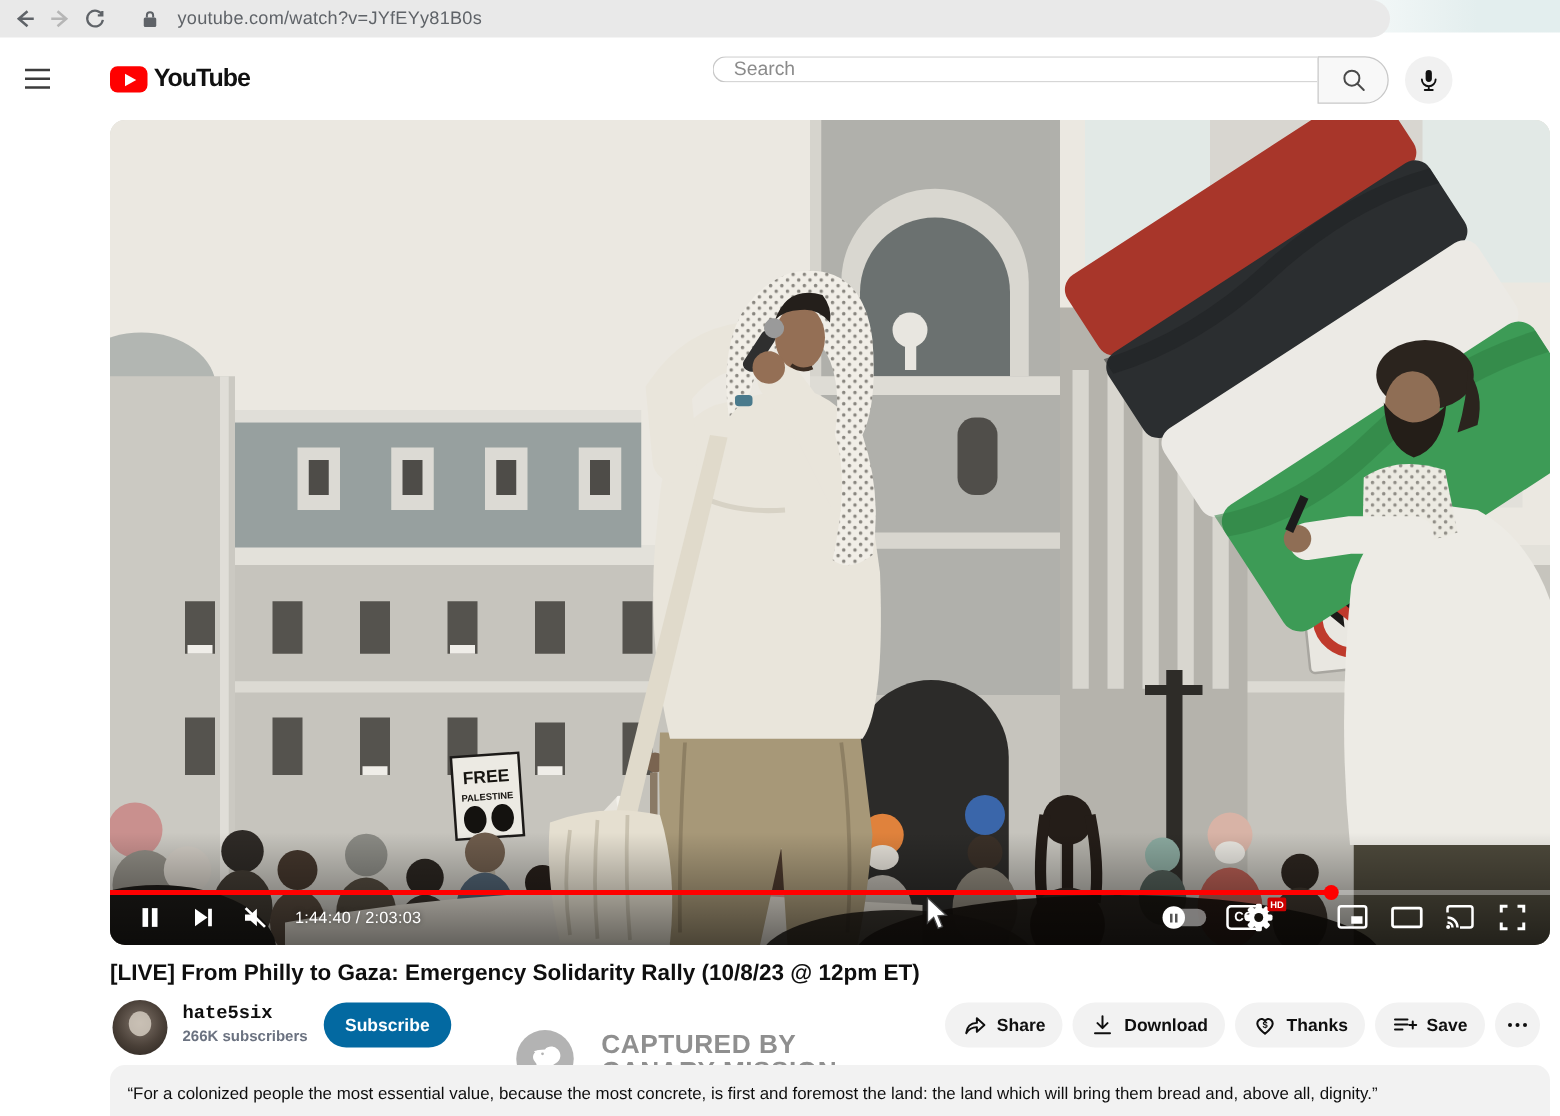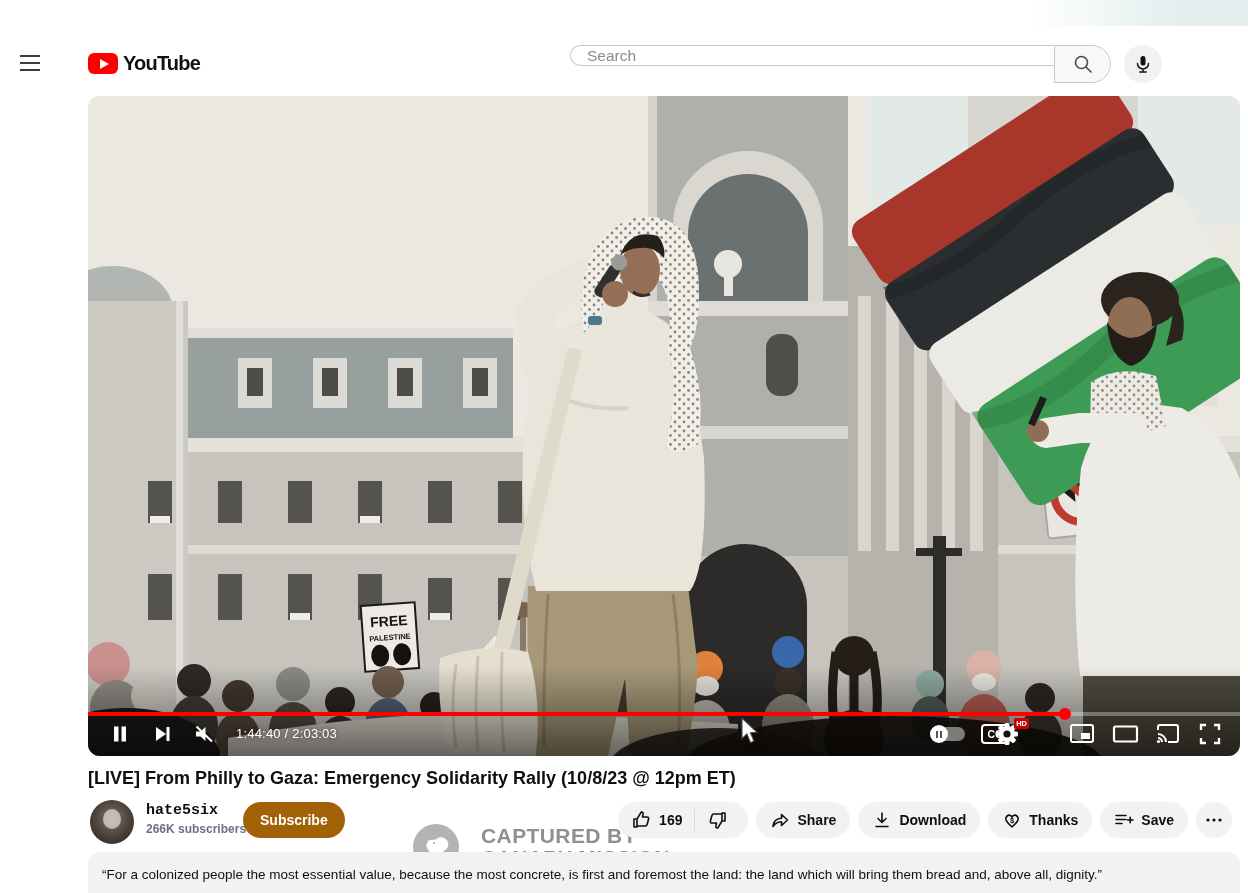--- a/index.html
+++ b/index.html
@@ -71,22 +71,22 @@
   .vid-title { position:absolute; left:88px; top:768px; width:1152px; font-size:18px;
     font-weight:600; color:#0f0f0f; }
   .channel-row { position:absolute; left:88px; top:798px; width:1152px; height:48px; }
   .avatar { position:absolute; left:2px; top:2px; width:44px; height:44px; border-radius:50%;
     background:radial-gradient(circle at 50% 42%, #80746a 0%, #4a4038 55%, #26211c 100%);
     cursor:pointer; overflow:hidden; }
   .avatar::after { content:""; position:absolute; left:13px; top:9px; width:18px; height:20px;
     border-radius:50%; background:rgba(226,218,206,0.75); }
   .ch-name { position:absolute; left:58px; top:4px; font-size:15px; font-weight:700; color:#0f0f0f; cursor:pointer;font-family:Liberation Mono, monospace; }
   .ch-subs { position:absolute; left:58px; top:24px; font-size:12px; color:#6b7280;font-weight:bold; }
-  .subscribe { position:absolute; left:155px; top:4px; height:36px; padding:0 17px; border:none;
-    border-radius:18px; background:#a16207; color:#fff; font-size:14px; font-weight:600;
+  .subscribe { position:absolute; left:171px; top:4px; height:36px; padding:0 17px; border:none;
+    border-radius:18px; background:#0369a1; color:#fff; font-size:14px; font-weight:600;
     font-family:"Liberation Sans",sans-serif; cursor:pointer;text-align:center; }
   .watermark { position:absolute; left:325px; top:2px; display:flex; align-items:center; gap:22px;margin-top:24px; }
   .wm-logo { width:46px; height:46px; border-radius:50%; background:#b3b3b3;
     display:flex; align-items:center; justify-content:center; }
   .wm-text { color:#8f8f8f; font-size:21px; font-weight:700; line-height:22px; letter-spacing:0.4px; }
   .actions { position:absolute; right:8px; top:4px; display:flex; gap:8px; align-items:center; }
   .pill { height:36px; background:#f2f2f2; border-radius:18px; display:flex; align-items:center;
     padding:0 14px; font-size:14px; font-weight:600; color:#0f0f0f; cursor:pointer; white-space:nowrap; }
   .pill svg { margin-right:7px; }
   .like-pill { padding:0; }
@@ -103,20 +103,44 @@
   .desc-meta .sep { display:inline-block; width:8px; }
   .desc-quote { font-size:13.5px; color:#0f0f0f; margin-top:5px; }
 
   .ico-stroke { stroke:#0f0f0f; fill:none; stroke-width:1.6; stroke-linecap:round; stroke-linejoin:round; }
 </style>
 </head>
 <body>
 
 <div class="chrome">
   <div class="chrome-tint"></div>
+  <div class="omnibar">
+    <div class="navbtn" style="margin-left:6px">
+      <svg width="20" height="20" viewBox="0 0 20 20">
+          <path class="nav-ico" d="M12,4 L5,10 L12,16 M5,10 H17"></path>
+        </svg>
+    </div>
+    <div class="navbtn">
+      <svg width="20" height="20" viewBox="0 0 20 20">
+          <path class="nav-ico dim" d="M8,4 L15,10 L8,16 M3,10 H15"></path>
+        </svg>
+    </div>
+    <div class="navbtn">
+      <svg width="18" height="18" viewBox="0 0 20 20">
+          <path class="nav-ico" d="M16.5,7 A7,7 0 1 0 17,11 M16.5,3 V7 H12.5"></path>
+        </svg>
+    </div>
+    <div class="navbtn" style="margin-left:16px">
+      <svg width="14" height="15" viewBox="0 0 14 15">
+          <rect x="2" y="6" width="10" height="7.5" rx="1.2" fill="#5f6368"></rect>
+          <path d="M4.5,6 V4.2 A2.5,2.5 0 0 1 9.5,4.2 V6" fill="none" stroke="#5f6368" stroke-width="1.6"></path>
+        </svg>
+    </div>
+    <span class="url-text">youtube.com/watch?v=JYfEYy81B0s</span>
+  </div>
 </div>
 
 <div class="yt-header">
   <div class="hamburger">
       <span></span>
       <span></span>
       <span></span>
     </div>
   <div class="yt-logo">
     <div class="yt-logo-badge">
@@ -454,36 +478,20 @@
         <circle cx="13" cy="11" r="1.1" fill="#b3b3b3"></circle>
       </svg>
     </div>
     <div class="wm-text">
       <div>CAPTURED BY</div>
       <div>CANARY MISSION</div>
     </div>
   </div>
 
   <div class="actions">
-    <div class="pill like-pill">
-      <div class="like-half">
-        <svg width="20" height="20" viewBox="0 0 20 20" style="margin-right:7px">
-          <path class="ico-stroke" d="M2,9 h3 v8 h-3 z M5,16 h8.2 c0.9,0 1.7,-0.6 1.9,-1.5 l1.5,-5.5 c0.3,-1.1 -0.5,-2 -1.6,-2 h-4.5 l0.6,-3.3 c0.2,-1.4 -1.6,-2.1 -2.4,-0.9 L5,9"></path>
-        </svg>
-        <span>169</span>
-      </div>
-      <div class="like-div"></div>
-      <div class="dislike-half">
-        <svg width="20" height="20" viewBox="0 0 20 20">
-          <g transform="rotate(180 10 10)">
-            <path class="ico-stroke" d="M2,9 h3 v8 h-3 z M5,16 h8.2 c0.9,0 1.7,-0.6 1.9,-1.5 l1.5,-5.5 c0.3,-1.1 -0.5,-2 -1.6,-2 h-4.5 l0.6,-3.3 c0.2,-1.4 -1.6,-2.1 -2.4,-0.9 L5,9"></path>
-          </g>
-        </svg>
-      </div>
-    </div>
     <div class="pill">
       <svg width="20" height="20" viewBox="0 0 20 20">
         <path class="ico-stroke" d="M3,16.5 C3.5,11 7,8.5 11.5,8.3 V4.5 L17.5,10 L11.5,15.5 V11.7 C8,11.8 5,13.2 3,16.5 Z"></path>
       </svg>
       <span>Share</span>
     </div>
     <div class="pill">
       <svg width="20" height="20" viewBox="0 0 20 20">
         <path class="ico-stroke" d="M10,3 V12 M6,8.5 L10,12.5 L14,8.5 M4,16.5 H16"></path>
       </svg>

